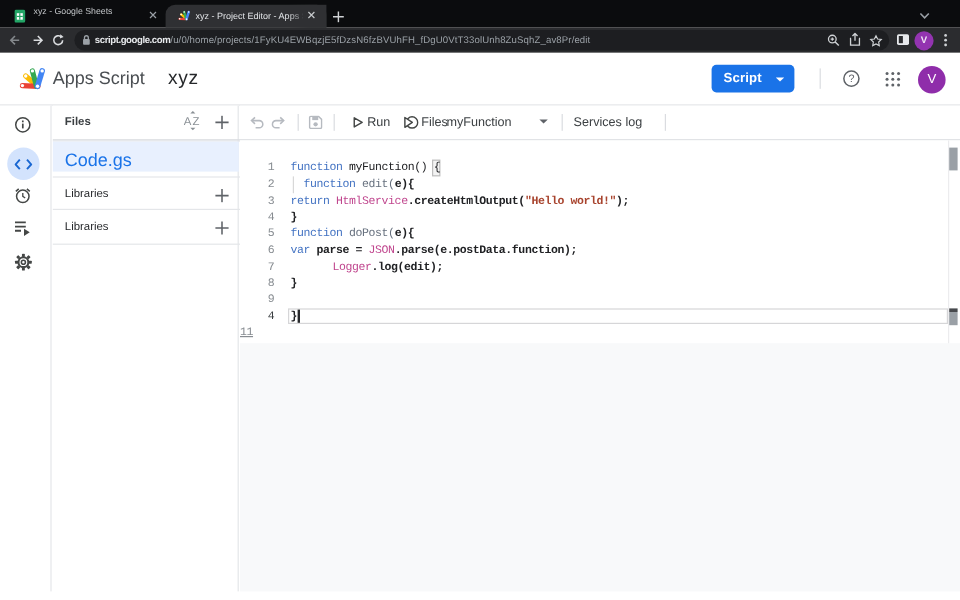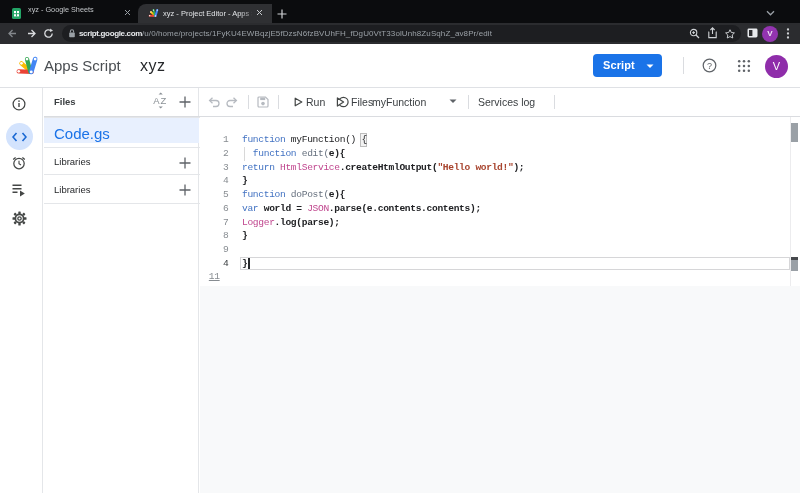--- a/index.html
+++ b/index.html
@@ -274,30 +274,30 @@
     <div class="abs mono" style="left:200px;top:133.3px;width:28.5px;height:13.7px;line-height:13.7px;font-size:9.6px;letter-spacing:-0.33px;text-align:right;color:#878c91;">1</div>
     <div class="abs mono" style="left:200px;top:147.0px;width:28.5px;height:13.7px;line-height:13.7px;font-size:9.6px;letter-spacing:-0.33px;text-align:right;color:#878c91;">2</div>
     <div class="abs mono" style="left:200px;top:160.70000000000002px;width:28.5px;height:13.7px;line-height:13.7px;font-size:9.6px;letter-spacing:-0.33px;text-align:right;color:#878c91;">3</div>
     <div class="abs mono" style="left:200px;top:174.4px;width:28.5px;height:13.7px;line-height:13.7px;font-size:9.6px;letter-spacing:-0.33px;text-align:right;color:#878c91;">4</div>
     <div class="abs mono" style="left:200px;top:188.10000000000002px;width:28.5px;height:13.7px;line-height:13.7px;font-size:9.6px;letter-spacing:-0.33px;text-align:right;color:#878c91;">5</div>
     <div class="abs mono" style="left:200px;top:201.8px;width:28.5px;height:13.7px;line-height:13.7px;font-size:9.6px;letter-spacing:-0.33px;text-align:right;color:#878c91;">6</div>
     <div class="abs mono" style="left:200px;top:215.5px;width:28.5px;height:13.7px;line-height:13.7px;font-size:9.6px;letter-spacing:-0.33px;text-align:right;color:#878c91;">7</div>
     <div class="abs mono" style="left:200px;top:229.2px;width:28.5px;height:13.7px;line-height:13.7px;font-size:9.6px;letter-spacing:-0.33px;text-align:right;color:#878c91;">8</div>
     <div class="abs mono" style="left:200px;top:242.9px;width:28.5px;height:13.7px;line-height:13.7px;font-size:9.6px;letter-spacing:-0.33px;text-align:right;color:#878c91;">9</div>
     <div class="abs mono" style="left:200px;top:256.6px;width:28.5px;height:13.7px;line-height:13.7px;font-size:9.6px;letter-spacing:-0.33px;text-align:right;color:#3c4043;">4</div>
-    <div class="abs mono" style="left:200px;top:270.3px;width:28.5px;height:13.7px;line-height:13.7px;font-size:9.6px;letter-spacing:-0.33px;text-align:center;color:#878c91;text-decoration:underline;">11</div>
+    <div class="abs mono" style="left:200px;top:270.3px;width:28.5px;height:13.7px;line-height:13.7px;font-size:9.6px;letter-spacing:-0.33px;text-align:left;color:#878c91;text-decoration:underline;">11</div>
   </div>
   <div id="code">
     <div class="abs mono" style="left:242px;top:133.3px;height:13.7px;line-height:13.7px;font-size:9.6px;white-space:pre;letter-spacing:-0.33px;"><span style="color:#4272c2;">function </span><span style="color:#202124;font-weight:normal;">myFunction() {</span></div>
     <div class="abs mono" style="left:242px;top:147.0px;height:13.7px;line-height:13.7px;font-size:9.6px;white-space:pre;letter-spacing:-0.33px;">  <span style="color:#4272c2;">function </span><span style="color:#66707e;">edit(</span><span style="color:#202124;font-weight:bold;">e</span><span style="color:#202124;font-weight:bold;">){</span></div>
     <div class="abs mono" style="left:242px;top:160.70000000000002px;height:13.7px;line-height:13.7px;font-size:9.6px;white-space:pre;letter-spacing:-0.33px;"><span style="color:#4272c2;">return </span><span style="color:#c0468e;">HtmlService</span><span style="color:#202124;font-weight:bold;">.createHtmlOutput(</span><span style="color:#a8442e;font-weight:bold;">"Hello world!"</span><span style="color:#202124;font-weight:bold;">);</span></div>
     <div class="abs mono" style="left:242px;top:174.4px;height:13.7px;line-height:13.7px;font-size:9.6px;white-space:pre;letter-spacing:-0.33px;"><span style="color:#202124;font-weight:bold;">}</span></div>
     <div class="abs mono" style="left:242px;top:188.10000000000002px;height:13.7px;line-height:13.7px;font-size:9.6px;white-space:pre;letter-spacing:-0.33px;"><span style="color:#4272c2;">function </span><span style="color:#66707e;">doPost(</span><span style="color:#202124;font-weight:bold;">e</span><span style="color:#202124;font-weight:bold;">){</span></div>
-    <div class="abs mono" style="left:242px;top:201.8px;height:13.7px;line-height:13.7px;font-size:9.6px;white-space:pre;letter-spacing:-0.33px;"><span style="color:#4272c2;">var </span><span style="color:#202124;font-weight:bold;">world = </span><span style="color:#c0468e;">JSON</span><span style="color:#202124;font-weight:bold;">.parse(e.contents.contents);</span></div>
-    <div class="abs mono" style="left:242px;top:215.5px;height:13.7px;line-height:13.7px;font-size:9.6px;white-space:pre;letter-spacing:-0.33px;"><span style="color:#c0468e;">Logger</span><span style="color:#202124;font-weight:bold;">.log(parse);</span></div>
+    <div class="abs mono" style="left:242px;top:201.8px;height:13.7px;line-height:13.7px;font-size:9.6px;white-space:pre;letter-spacing:-0.33px;"><span style="color:#4272c2;">var </span><span style="color:#202124;font-weight:bold;">parse = </span><span style="color:#c0468e;">JSON</span><span style="color:#202124;font-weight:bold;">.parse(e.postData.function);</span></div>
+    <div class="abs mono" style="left:242px;top:215.5px;height:13.7px;line-height:13.7px;font-size:9.6px;white-space:pre;letter-spacing:-0.33px;"><span style="color:#c0468e;margin-left:35px;">Logger</span><span style="color:#202124;font-weight:bold;">.log(edit);</span></div>
     <div class="abs mono" style="left:242px;top:229.2px;height:13.7px;line-height:13.7px;font-size:9.6px;white-space:pre;letter-spacing:-0.33px;"><span style="color:#202124;font-weight:bold;">}</span></div>
     <div class="abs mono" style="left:242px;top:242.9px;height:13.7px;line-height:13.7px;font-size:9.6px;white-space:pre;letter-spacing:-0.33px;"></div>
     <div class="abs mono" style="left:242px;top:256.6px;height:13.7px;line-height:13.7px;font-size:9.6px;white-space:pre;letter-spacing:-0.33px;"><span style="color:#202124;font-weight:bold;">}</span></div>
     <div class="abs mono" style="left:242px;top:270.3px;height:13.7px;line-height:13.7px;font-size:9.6px;white-space:pre;letter-spacing:-0.33px;"></div>
   </div>
 
   <div class="abs" style="left:0;top:493px;width:800px;height:7px;background:#fff;"></div>
 </div>
 
 </body></html>

